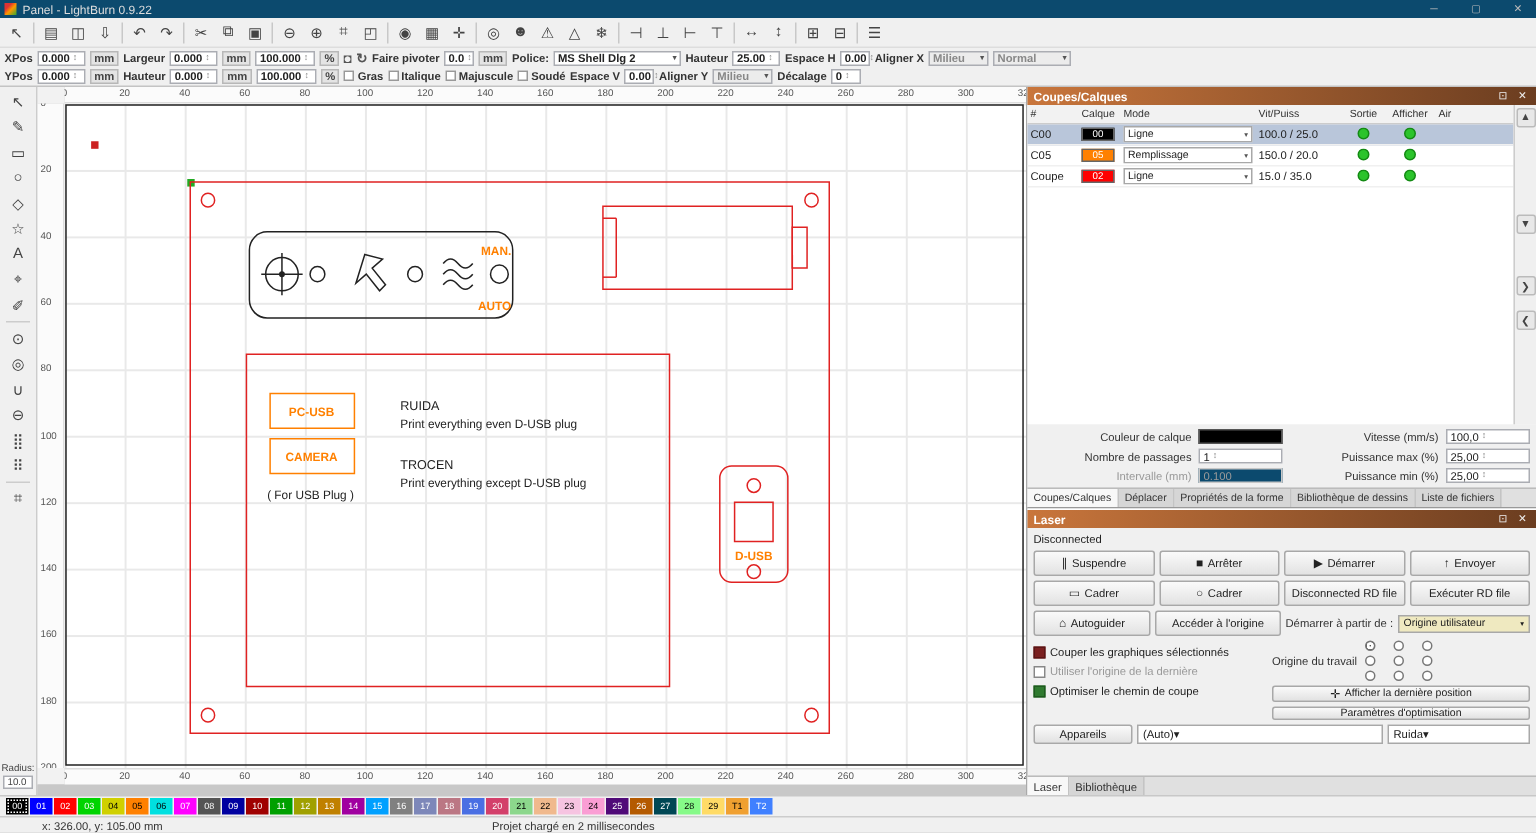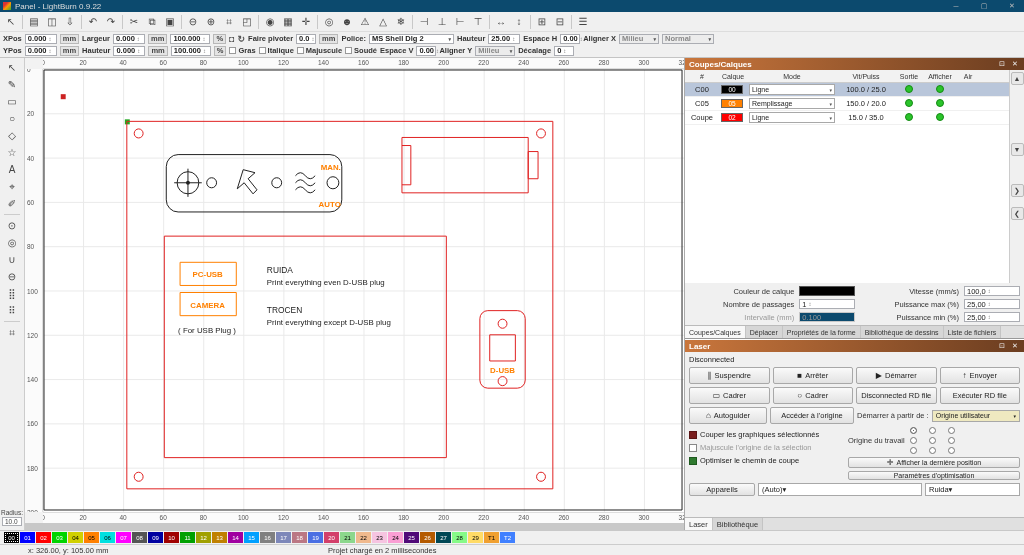--- a/index.html
+++ b/index.html
@@ -68,21 +68,21 @@
 
 .right-panel{width:340px;flex:0 0 auto;background:#f0f0f0;border-left:1px solid #aaa;display:flex;flex-direction:column;min-height:0;}
 .dock-header{height:12px;display:flex;align-items:center;color:#fff;font-size:8px;font-weight:bold;padding:0 4px;background:linear-gradient(90deg,#c9763c,#6b3d20);flex:0 0 auto;gap:3px;}
 .dock-header .dspacer{flex:1;}
 .dock-btn{font-size:7px;color:#eee;width:10px;text-align:center;font-weight:normal;}
 
 .cuts-window{height:281px;display:flex;flex-direction:column;border-bottom:1px solid #999;flex:0 0 auto;}
 .cuts-table-area{flex:1;display:flex;background:#fff;min-height:0;}
 .cuts-table{flex:1;display:flex;flex-direction:column;}
 .table-header{display:flex;height:13px;background:#f2f2f2;border-bottom:1px solid #ccc;font-size:7px;align-items:center;color:#333;flex:0 0 auto;}
-.tc{padding:0 2px;overflow:hidden;white-space:nowrap;text-align:center;}
+.tc{padding:0 2px;overflow:hidden;white-space:nowrap;}
 .c0{width:34px;} .c1{width:28px;} .c2{width:90px;} .c3{width:58px;} .c4{width:28px;text-align:center;} .c5{width:34px;text-align:center;} .c6{width:22px;}
 .trow{display:flex;height:14px;align-items:center;border-bottom:1px solid #f0f0f0;font-size:7.5px;flex:0 0 auto;}
 .trow.selected{background:#b9c6da;}
 .layer-swatch{width:22px;height:9px;color:#fff;font-size:6.5px;display:flex;align-items:center;justify-content:center;border:1px solid #666;}
 .mode-combo{background:#fff;border:1px solid #a8a8a8;height:11px;display:flex;align-items:center;padding:0 2px;width:86px;font-size:7px;}
 .mode-combo .arr{margin-left:auto;font-size:5px;color:#555;}
 .dot{width:8px;height:8px;border-radius:50%;background:#2bc42b;border:1px solid #148a14;display:inline-block;}
 .side-strip{width:15px;background:#f0f0f0;border-left:1px solid #ccc;display:flex;flex-direction:column;align-items:center;padding-top:2px;flex:0 0 auto;font-size:7px;color:#444;}
 .ss-btn{width:13px;height:13px;display:flex;align-items:center;justify-content:center;border:1px solid #bbb;background:#e8e8e8;border-radius:2px;margin-bottom:2px;}
 .ss-btn.g1{margin-top:56px;} .ss-btn.g2{margin-top:26px;} .ss-btn.g3{margin-top:8px;}
@@ -559,21 +559,21 @@
               </div>
           </div>
           <div class="lower">
             <div class="check-col">
                 <div class="checkline">
                   <span class="cbx red"></span>
                   <span>Couper les graphiques sélectionnés</span>
                 </div>
                 <div class="checkline">
                   <span class="cbx off"></span>
-                  <span class="dim">Majuscule l'origine de la sélection</span>
+                  <span class="dim">Utiliser l'origine de la dernière</span>
                 </div>
                 <div class="checkline">
                   <span class="cbx green"></span>
                   <span>Optimiser le chemin de coupe</span>
                 </div>
               </div>
             <div class="right-col">
               <div class="origin-line">
                 <span class="lbl">Origine du travail</span>
                 <div class="radio-grid">

